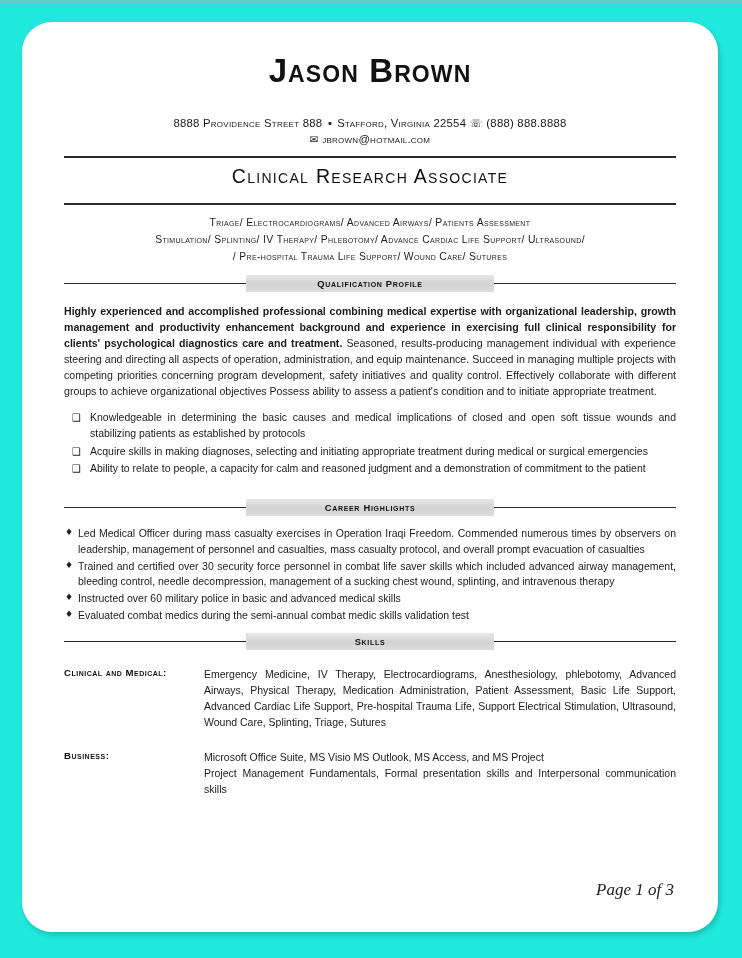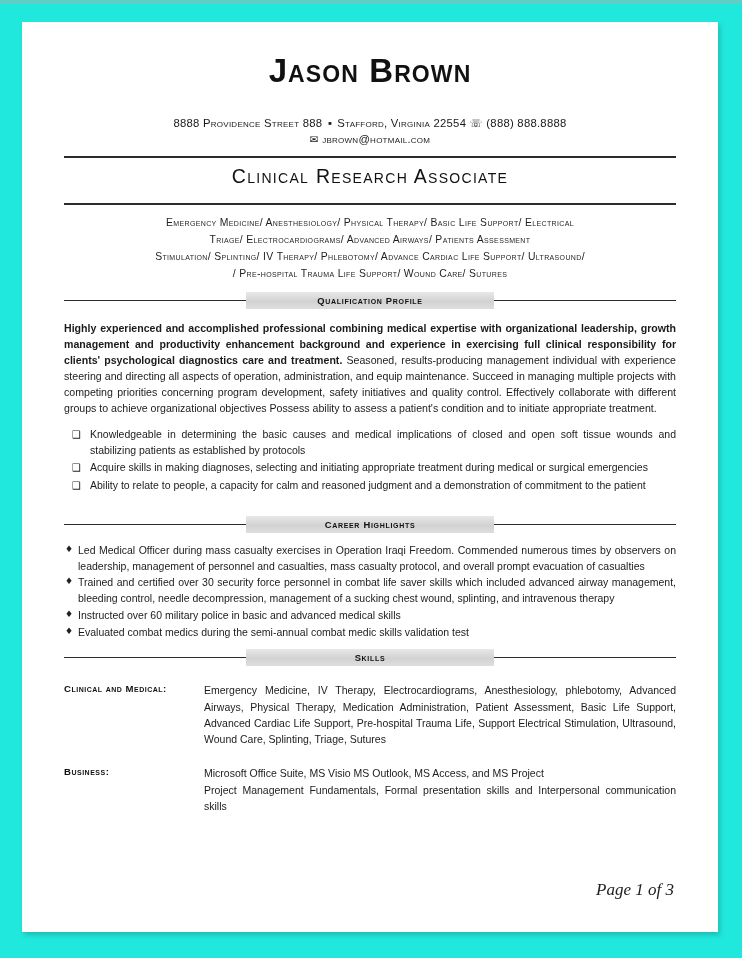--- a/index.html
+++ b/index.html
@@ -33,20 +33,21 @@
 
   
   .page {
     position: relative;
     width: 100%;
     height: 100%;
     background: #ffffff;
     box-sizing: border-box;
     padding: 26px 42px 18px 42px;
     box-shadow: 2px 3px 5px rgba(0,0,0,.18);
+    border-radius: 30px;
   }
 
   
   .name {
     text-align: center;
     font-size: 33px;
     font-weight: bold;
     font-variant: small-caps;
     letter-spacing: 1.1px;
     color: #111;
@@ -214,21 +215,20 @@
       <br>
       <span class="glyph">✉</span>
       <span>jbrown@hotmail.com</span>
     </div>
 
     <hr class="rule-thick">
     <div class="job-title">Clinical Research Associate</div>
     <hr class="rule-thick">
 
     <div class="specialties">
-      <div>Emergency Medicine/ Anesthesiology/ Physical Therapy/ Basic Life Support/ Electrical</div>
       <div>Triage/ Electrocardiograms/ Advanced Airways/ Patients Assessment</div>
       <div>Stimulation/ Splinting/ IV Therapy/ Phlebotomy/ Advance Cardiac Life Support/ Ultrasound/</div>
       <div>/ Pre-hospital Trauma Life Support/ Wound Care/ Sutures</div>
     </div>
 
     <div class="section-banner">
       <div class="side"></div>
       <div class="chip">Qualification Profile</div>
       <div class="side"></div>
     </div>

